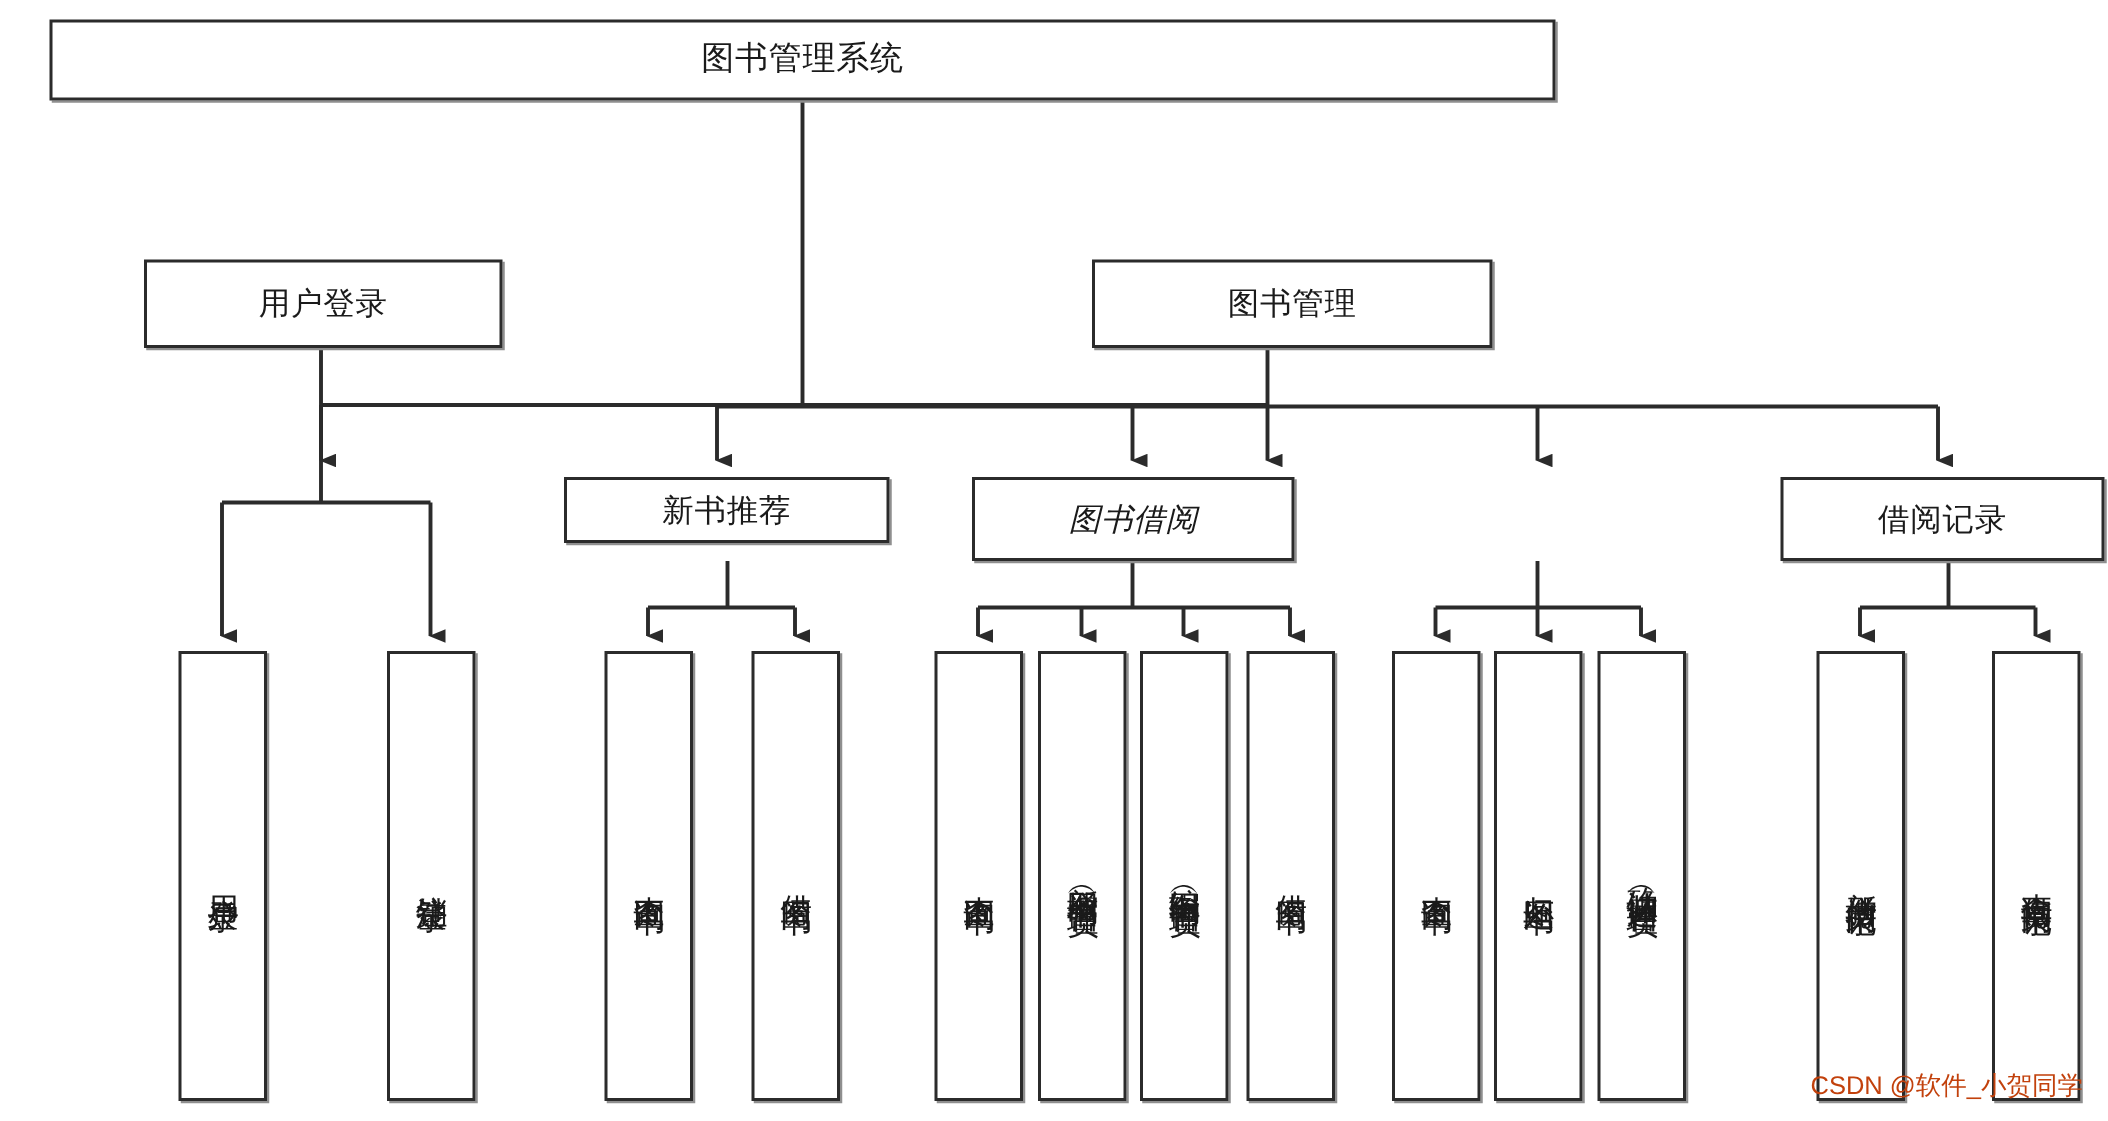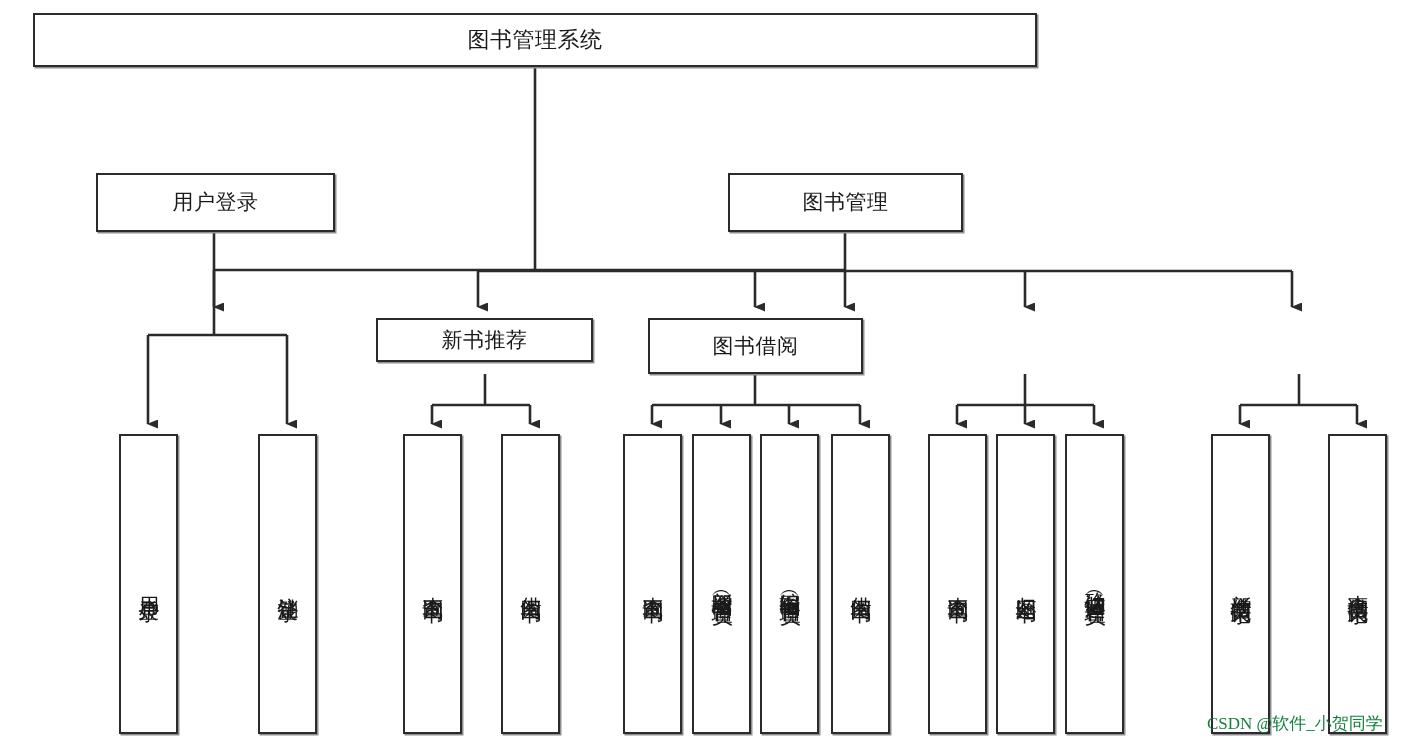--- a/index.html
+++ b/index.html
@@ -53,24 +53,24 @@
     font-size: 21px;
     max-height: 100%;
   }
   .node.root .node-label { font-size: 22px; }
   .node.level2 .node-label { font-size: 21px; }
   .watermark {
     position: absolute;
     left: 1192px;
     top: 712px;
     font-size: 17px;
-    color: #15803d;
+    color: #c2410c;
     white-space: nowrap;
     z-index: 5;
-    font-family: Liberation Serif, serif;
+    font-family: Liberation Sans, sans-serif;
   }
 </style>
 </head>
 <body>
 
 <div id="diagram-root">
 
   <svg id="edges-layer" viewBox="0 0 1405 747" width="1405" height="747" xmlns="http://www.w3.org/2000/svg">
     <defs>
       <marker id="arrowhead" markerWidth="9" markerHeight="11" refX="4.5" refY="10" orient="auto" markerUnits="userSpaceOnUse">
@@ -126,29 +126,32 @@
     </g>
   </svg>
 
   <div class="node root" style="left:18px; top:13px; width:1004px; height:54px;">
     <span class="node-label">图书管理系统</span>
   </div>
 
   <div class="node level2" style="left:81px; top:173px; width:239px; height:59px;">
     <span class="node-label">用户登录</span>
   </div>
-  <div class="node level2" style="left:713px; top:173px; width:235px; height:59px;">
+  <div class="node level2" style="left:713px; top:173px; width:267px; height:59px;">
     <span class="node-label">图书管理</span>
   </div>
 
   <div class="node level2" style="left:361px; top:318px; width:217px; height:44px;">
     <span class="node-label">新书推荐</span>
   </div>
-  <div class="node level2" style="left:633px; top:318px; width:215px; height:56px;">
+  <div class="node level2" style="left:633px; top:318px; width:215px; height:56px;font-style:italic;">
     <span class="node-label">图书借阅</span>
+  </div>
+  <div class="node level2" style="left:1172px; top:318px; width:216px; height:56px;">
+    <span class="node-label">借阅记录</span>
   </div>
 
   <div class="node vertical" style="left:104px; top:434px; width:59px; height:300px;">
     <span class="node-label">用户登录</span>
   </div>
   <div class="node vertical" style="left:243px; top:434px; width:59px; height:300px;">
     <span class="node-label">注销登录</span>
   </div>
 
   <div class="node vertical" style="left:388px; top:434px; width:59px; height:300px;">

